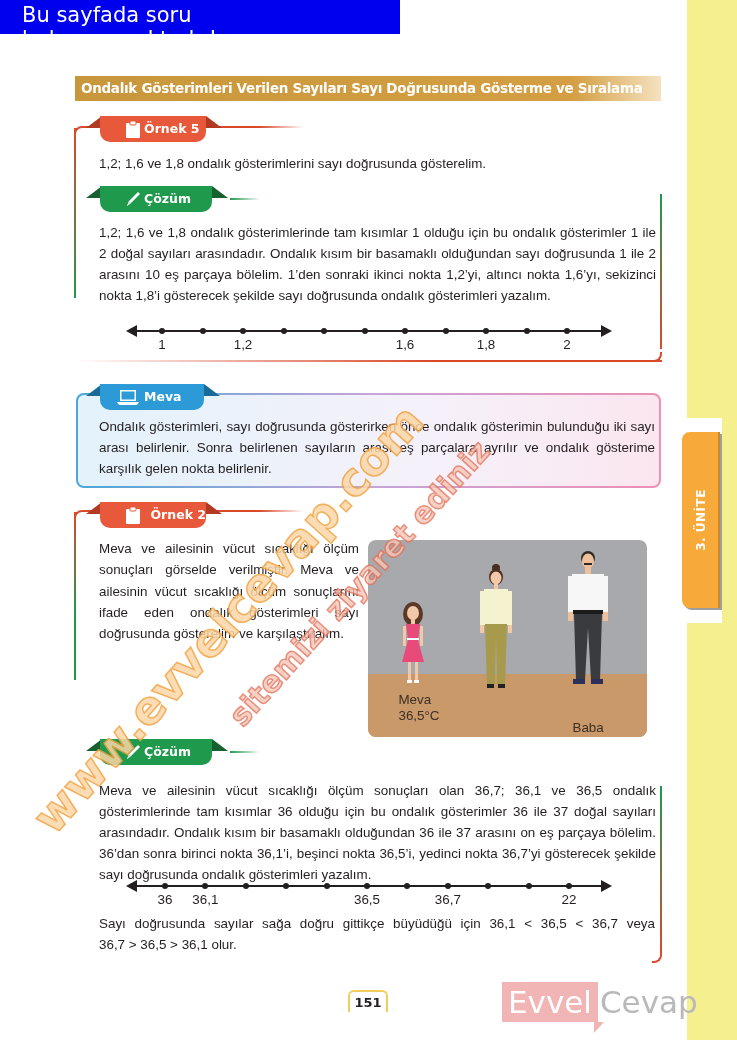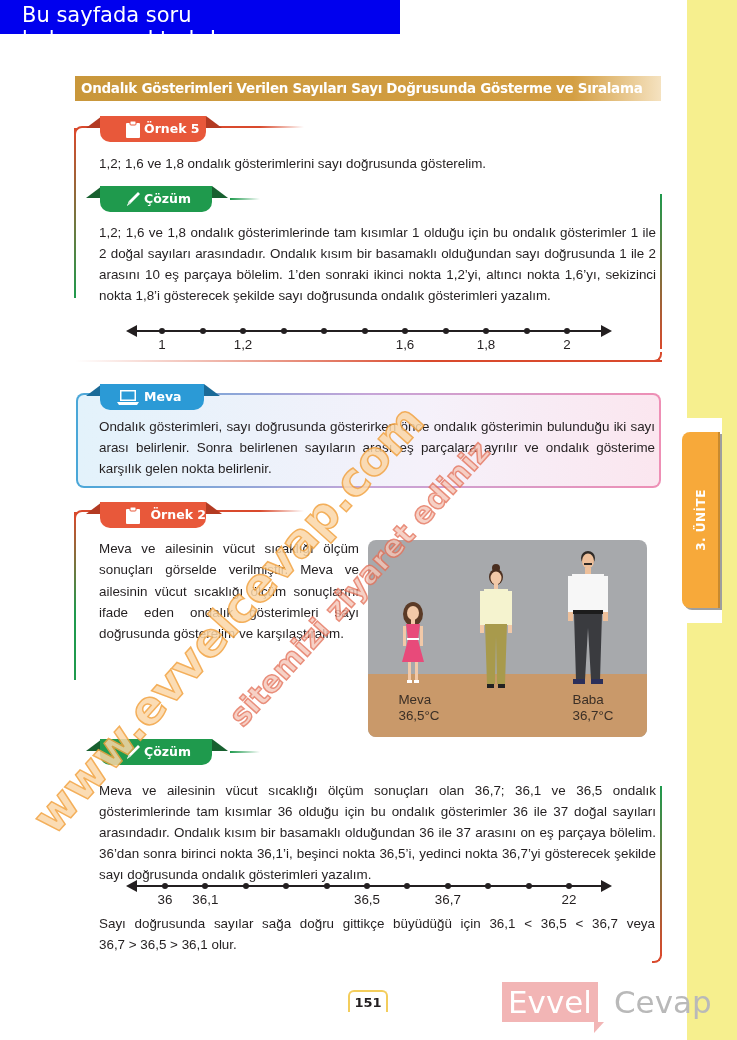--- a/index.html
+++ b/index.html
@@ -66,21 +66,21 @@
   .scene .floor { position: absolute; left: 0; top: 134px; width: 100%; height: 63px; background: #c9996a; }
   .scene .person { position: absolute; }
   .scene .cap { position: absolute; top: 152px; font-size: 13.4px; color: #3b2f26; text-align: left; line-height: 16px; transform: translateX(-50%); }
 
   .page-num { left: 348px; top: 990px; width: 40px; height: 22px; border: 2px solid #f3cd5c; border-bottom: none;
     border-radius: 6px 6px 0 0; text-align: center; font-weight: bold; font-size: 13px; padding-top: 3px; color: #231f20; font-family: "DejaVu Sans", sans-serif; }
 
   .brand { left: 502px; top: 982px; height: 40px; font-size: 31px; font-family: "DejaVu Sans", sans-serif; }
   .brand .evvel { display: inline-block; background: #f2b5b5; color: #fff; padding: 0 6px 0 6px; height: 40px; line-height: 40px; position: relative; }
   .brand .evvel::after { content: ""; position: absolute; left: 92px; bottom: -11px; border-left: 10px solid #f2b5b5; border-bottom: 11px solid transparent; }
-  .brand .cevap { color: #b9b9b9; margin-left: 16px; line-height: 40px; }
+  .brand .cevap { color: #b9b9b9; margin-left: 2px; line-height: 40px; }
 
   
   .wm { color: #fbd7a8; font-weight: bold; font-family: "DejaVu Sans", sans-serif; white-space: nowrap;
     -webkit-text-stroke: 1.5px #f2a23f; opacity: 0.85; transform-origin: left bottom; }
   .wm2 { color: #f5c6b8; -webkit-text-stroke: 1.5px #e4735b; opacity: 0.8; }
 </style>
 </head>
 <body>
 
 <div class="abs side-strip"></div>
@@ -231,21 +231,21 @@
     <rect x="25" y="131" width="12" height="5" fill="#2b2f5a"></rect>
   </svg>
   <div class="cap" style="left:51px;">
     <div>Meva</div>
     <div>36,5°C</div>
   </div>
   <div class="cap" style="left:140px;margin-top:48px;">
     <div>Anne</div>
     <div>36,1°C</div>
   </div>
-  <div class="cap" style="left:225px;">
+  <div class="cap" style="left:225px;margin-top:28px;">
     <div>Baba</div>
     <div>36,7°C</div>
   </div>
 </div>
 
 <div class="abs ribbon r-green" style="left:82px; top:739px; width:150px;">
   <div class="wing-l"></div>
   <div class="body" style="width:112px;">
     <svg class="icon" viewBox="0 0 18 18">
         <path d="M3 16 L5 11 L14 2 L16 4 L7 13 Z" fill="#fff"></path>

